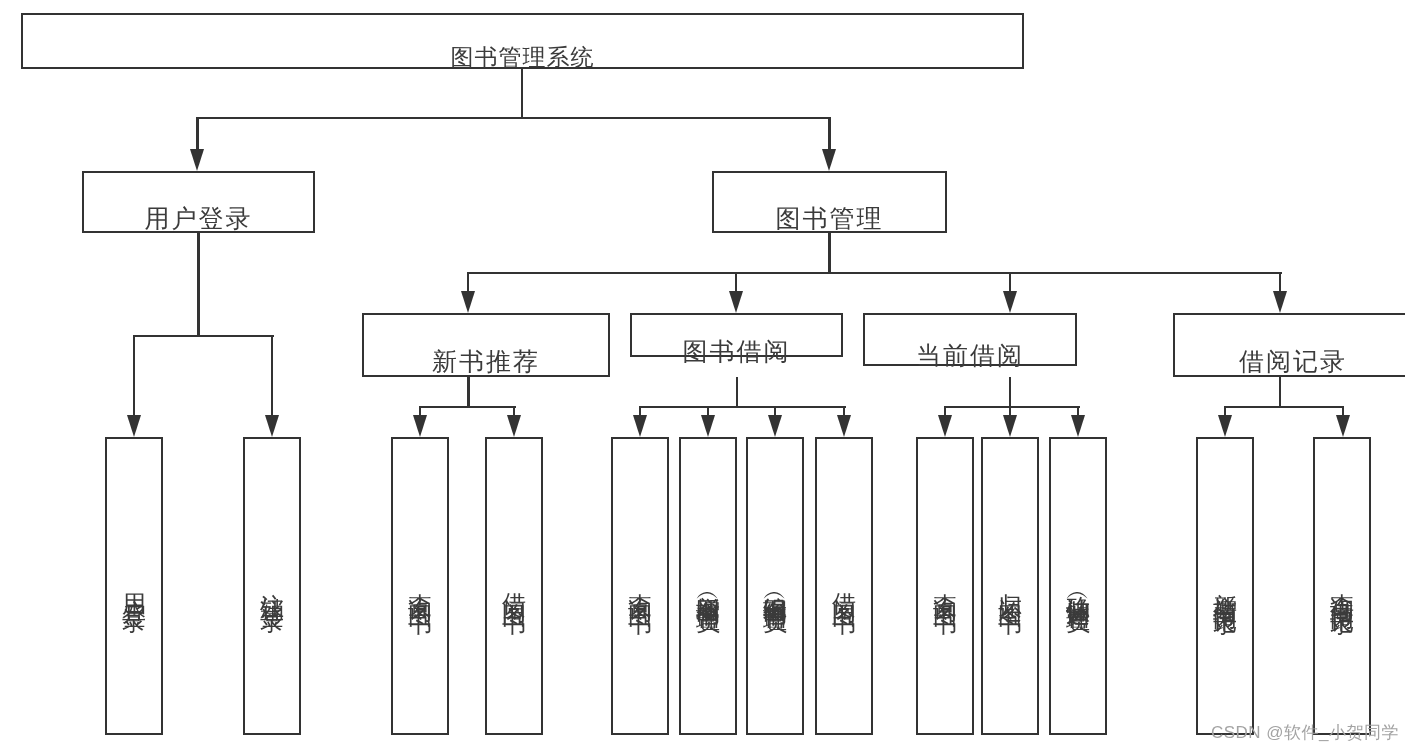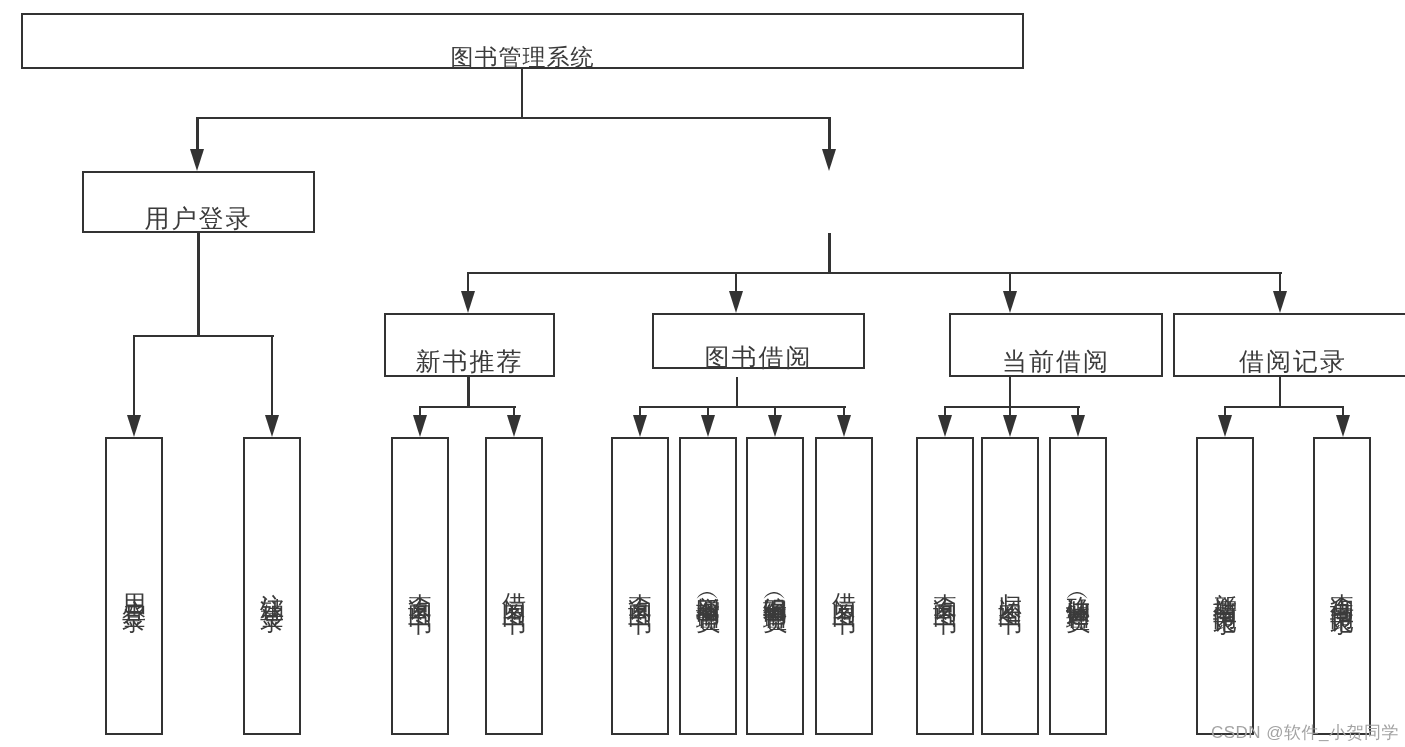--- a/index.html
+++ b/index.html
@@ -74,46 +74,49 @@
   <div class="cl" style="left:520.75px;top:68px;width:2.5px;height:50px"></div>
   <div class="cl" style="left:195.75px;top:116.75px;width:635px;height:2.5px"></div>
   <div class="cl" style="left:196.25px;top:116.75px;width:2.5px;height:35px"></div>
   <div class="ah" style="left:190px;top:149px"></div>
   <div class="cl" style="left:828.25px;top:116.75px;width:2.5px;height:35px"></div>
   <div class="ah" style="left:822px;top:149px"></div>
 
   <div class="node" style="left:82px;top:171px;width:233px;height:62px">
     <span class="hlabel">用户登录</span>
   </div>
+  <div class="node" style="left:712px;top:171px;width:235px;height:62px">
+    <span class="hlabel">图书管理</span>
+  </div>
 
   <div class="cl" style="left:197.25px;top:233px;width:2.5px;height:104px"></div>
   <div class="cl" style="left:132.75px;top:334.75px;width:140.75px;height:2.5px"></div>
   <div class="cl" style="left:132.75px;top:334.75px;width:2.5px;height:84px"></div>
   <div class="ah" style="left:126.5px;top:415px"></div>
   <div class="cl" style="left:270.75px;top:334.75px;width:2.5px;height:84px"></div>
   <div class="ah" style="left:264.5px;top:415px"></div>
 
   <div class="cl" style="left:828.25px;top:233px;width:2.5px;height:41px"></div>
   <div class="cl" style="left:466.75px;top:271.75px;width:814.75px;height:2.5px"></div>
   <div class="cl" style="left:466.75px;top:271.75px;width:2.5px;height:21px"></div>
   <div class="ah" style="left:460.5px;top:291px"></div>
   <div class="cl" style="left:734.75px;top:271.75px;width:2.5px;height:21px"></div>
   <div class="ah" style="left:728.5px;top:291px"></div>
   <div class="cl" style="left:1008.75px;top:271.75px;width:2.5px;height:21px"></div>
   <div class="ah" style="left:1002.5px;top:291px"></div>
   <div class="cl" style="left:1278.75px;top:271.75px;width:2.5px;height:21px"></div>
   <div class="ah" style="left:1272.5px;top:291px"></div>
 
-  <div class="node" style="left:384px;top:313px;width:171px;height:64px">
+  <div class="node" style="left:362px;top:313px;width:248px;height:64px">
     <span class="hlabel">新书推荐</span>
   </div>
-  <div class="node" style="left:652px;top:313px;width:213px;height:56px">
+  <div class="node" style="left:630px;top:313px;width:213px;height:44px">
     <span class="hlabel">图书借阅</span>
   </div>
-  <div class="node" style="left:949px;top:313px;width:214px;height:64px">
+  <div class="node" style="left:863px;top:313px;width:214px;height:53px">
     <span class="hlabel">当前借阅</span>
   </div>
   <div class="node" style="left:1173px;top:313px;width:240px;height:64px">
     <span class="hlabel">借阅记录</span>
   </div>
 
   <div class="cl" style="left:467.25px;top:377px;width:2.5px;height:31px"></div>
   <div class="cl" style="left:418.75px;top:405.75px;width:96.75px;height:2.5px"></div>
   <div class="cl" style="left:418.75px;top:405.75px;width:2.5px;height:11px"></div>
   <div class="ah" style="left:412.5px;top:415px"></div>

